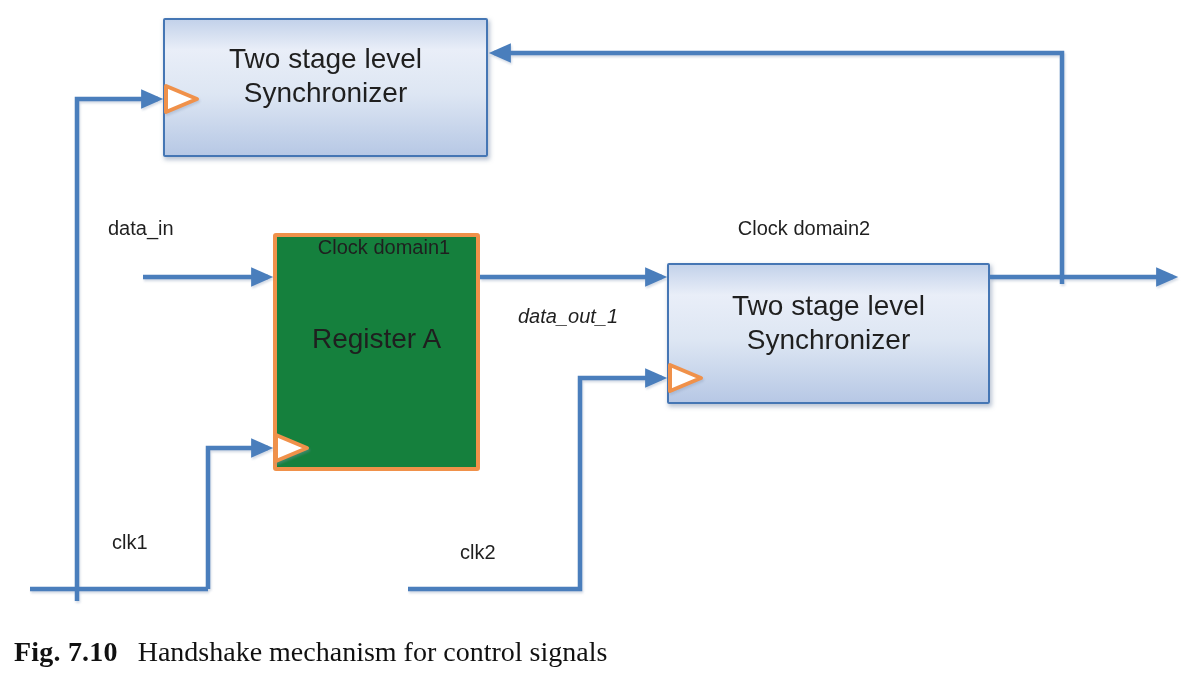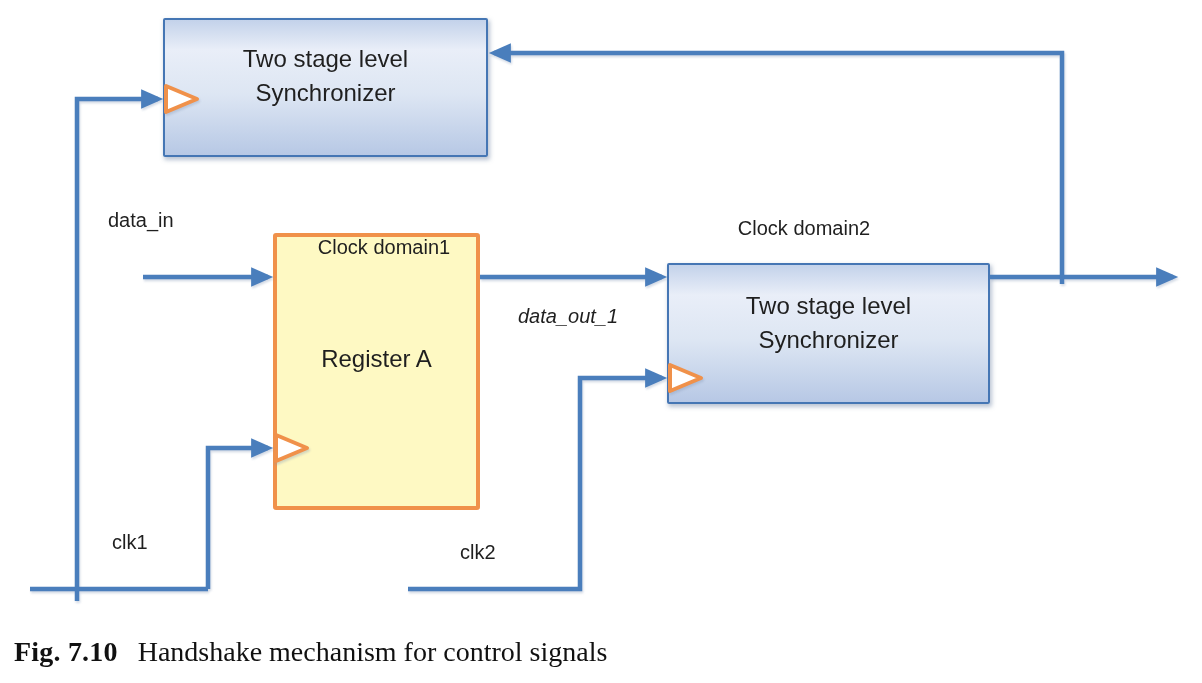--- a/index.html
+++ b/index.html
@@ -27,32 +27,32 @@
   
   .block{position:absolute;box-sizing:border-box;z-index:1;display:flex;flex-direction:column;align-items:center;}
   .sync-box{
     border:2.5px solid var(--box_border_blue);border-radius:2px;
     background:linear-gradient(180deg,var(--box_fill_top) 0%,var(--box_fill_light) 22%,#dde6f3 55%,var(--box_fill_bottom) 100%);
     box-shadow:1.5px 2.5px 4px rgba(120,140,170,.5);
   }
   #sync-top{left:163px;top:18px;width:325px;height:139px;padding-top:22px;}
   #sync-right{left:667px;top:263px;width:323px;height:141px;padding-top:24px;}
   #register-a{
-    left:273px;top:233px;width:207px;height:277px;
-    border:4px solid var(--register_orange);border-radius:3px;background:#fef9c3;
+    left:273px;top:233px;width:207px;height:238px;
+    border:4px solid var(--register_orange);border-radius:3px;background:#15803d;
     justify-content:center;
   }
-  .block-line{font-size:24px;line-height:34px;white-space:nowrap;}
+  .block-line{font-size:28px;line-height:34px;white-space:nowrap;}
   #register-a .block-line{transform:translateY(-13px);}
   
   .lbl{position:absolute;z-index:3;font-size:20px;white-space:nowrap;}
   .lbl.centered{transform:translateX(-50%);}
   #lbl-clock-domain1{left:384px;top:189px;margin-top:47px;}
   #lbl-clock-domain2{left:804px;top:217px;}
-  #lbl-data-in{left:108px;top:209px;}
+  #lbl-data-in{left:108px;top:217px;}
   #lbl-data-out-1{left:518px;top:305px;font-style:italic;}
   #lbl-clk1{left:112px;top:531px;}
   #lbl-clk2{left:460px;top:541px;}
   
   #caption{
     position:absolute;left:14px;top:636px;z-index:3;
     font-family:"Liberation Serif","DejaVu Serif",serif;font-size:28px;color:#111;white-space:nowrap;
   }
   #caption .fig-num{font-weight:bold;margin-right:20px;letter-spacing:.2px;}
 </style>

